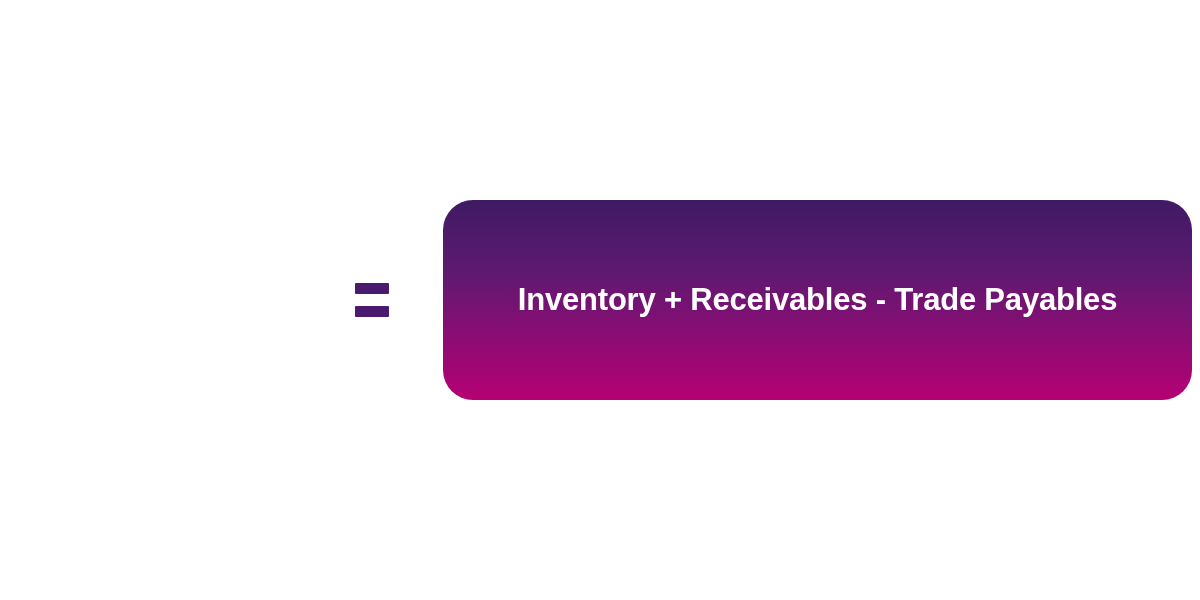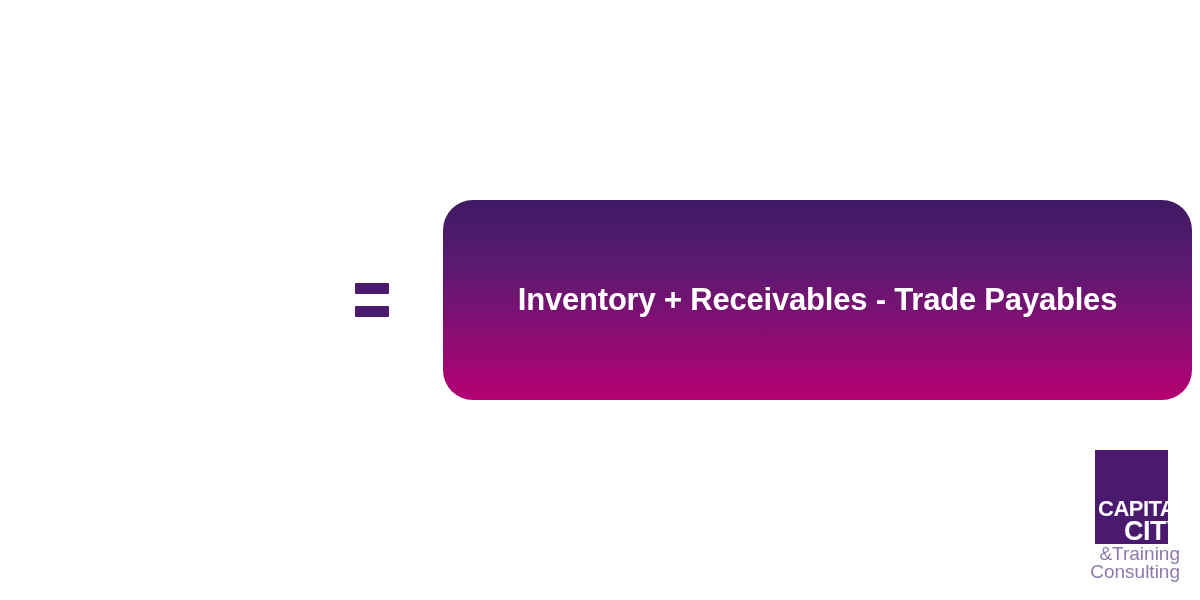--- a/index.html
+++ b/index.html
@@ -145,21 +145,14 @@
 
   <div id="equals-sign">
     <div class="bar"></div>
     <div class="bar"></div>
   </div>
 
   <div class="formula-box" id="formula-box">
     <span class="box-label">Inventory + Receivables - Trade Payables</span>
   </div>
 
-  <div id="logo">
-    <div id="logo-mark"></div>
-    <span class="logo-word" id="logo-capital">CAPITAL</span>
-    <span class="logo-word" id="logo-city">CITY</span>
-    <span class="logo-sub" id="logo-training">&amp;Training</span>
-    <span class="logo-sub" id="logo-consulting">Consulting</span>
-  </div>
 
 </div>
 
 </body></html>

